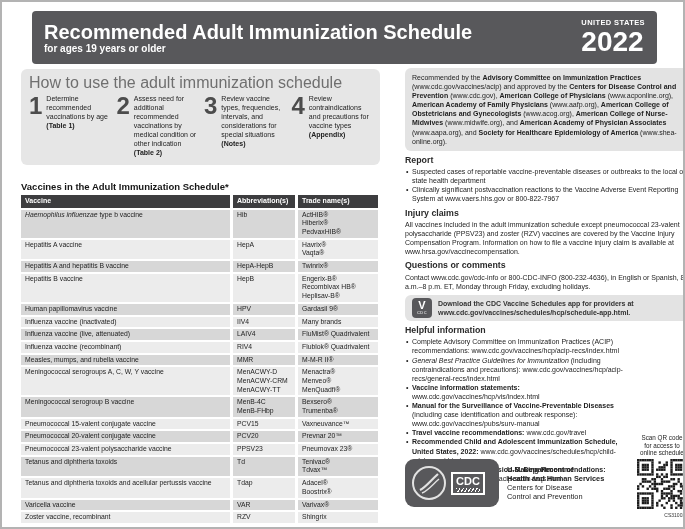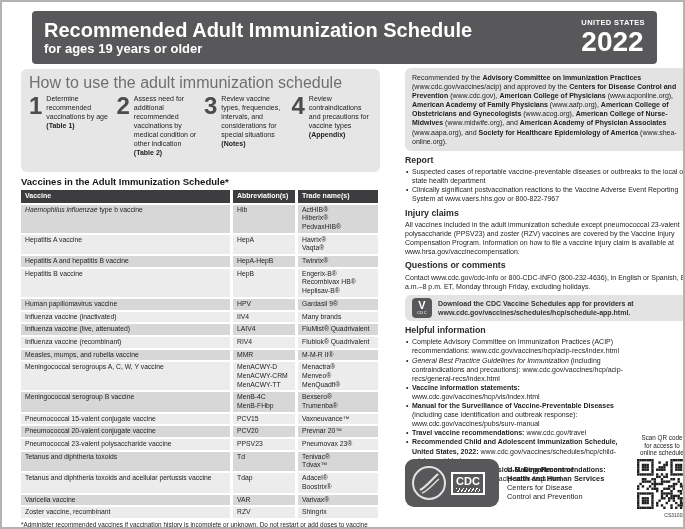--- a/index.html
+++ b/index.html
@@ -5,28 +5,28 @@
   html,body{margin:0;padding:0;background:#ffffff;}
   .page{position:relative;width:685px;height:529px;box-sizing:border-box;background:#fff;
         border:2px solid #b3b3b3;overflow:hidden;font-family:"Liberation Sans",sans-serif;color:#1d1d1d;}
   .b{font-weight:bold;}
   .i{font-style:italic;}
 
   
   .hdr{position:absolute;left:30px;top:9px;width:625px;height:53px;background:#58585b;border-radius:4px;
        color:#fff;display:flex;justify-content:space-between;align-items:center;padding:0 12px;box-sizing:border-box;}
   .hdr-title{font-size:20px;font-weight:bold;line-height:1.05;}
-  .hdr-sub{font-size:13px;font-weight:bold;}
+  .hdr-sub{font-size:10px;font-weight:bold;}
   .hdr-right{text-align:left;line-height:1;}
   .hdr-us{font-size:7.5px;font-weight:bold;letter-spacing:.4px;margin-bottom:2px;}
   .hdr-year{font-size:28px;font-weight:bold;}
 
   
   .col-left{position:absolute;left:19px;top:67px;width:359px;}
-  .howto{background:#e6e6e6;border-radius:6px;padding:5px 8px 14px 8px;margin-bottom:4px;}
+  .howto{background:#e6e6e6;border-radius:6px;padding:5px 8px 7px 8px;margin-bottom:16px;}
   .howto-title{font-size:16px;color:#6f6f6f;margin-bottom:3px;}
   .steps{display:flex;gap:7px;}
   .step{flex:1;display:flex;align-items:flex-start;}
   .step-num{font-size:24px;font-weight:bold;color:#4c4c4c;line-height:.9;margin-right:4px;}
   .step-text{font-size:7px;line-height:1.28;color:#222;}
 
   .vt-title{font-size:9.5px;font-weight:bold;margin:4px 0 3px 0;color:#161616;}
   .trow{display:flex;margin-bottom:2px;}
   .cell{box-sizing:border-box;padding:1px 4px;font-size:6.8px;line-height:1.28;white-space:pre-line;}
   .c1{width:209px;}

